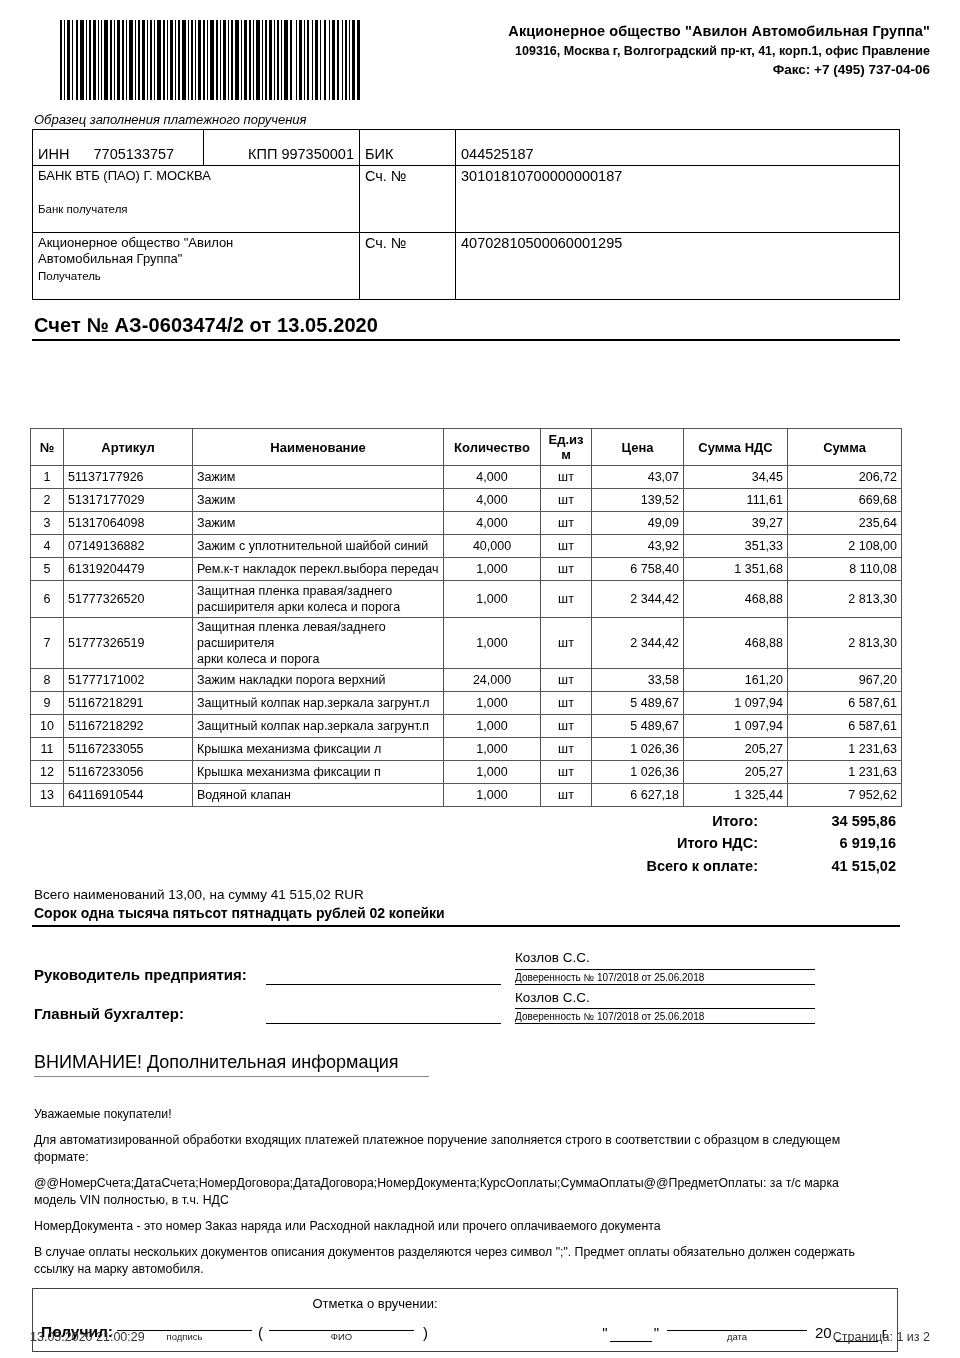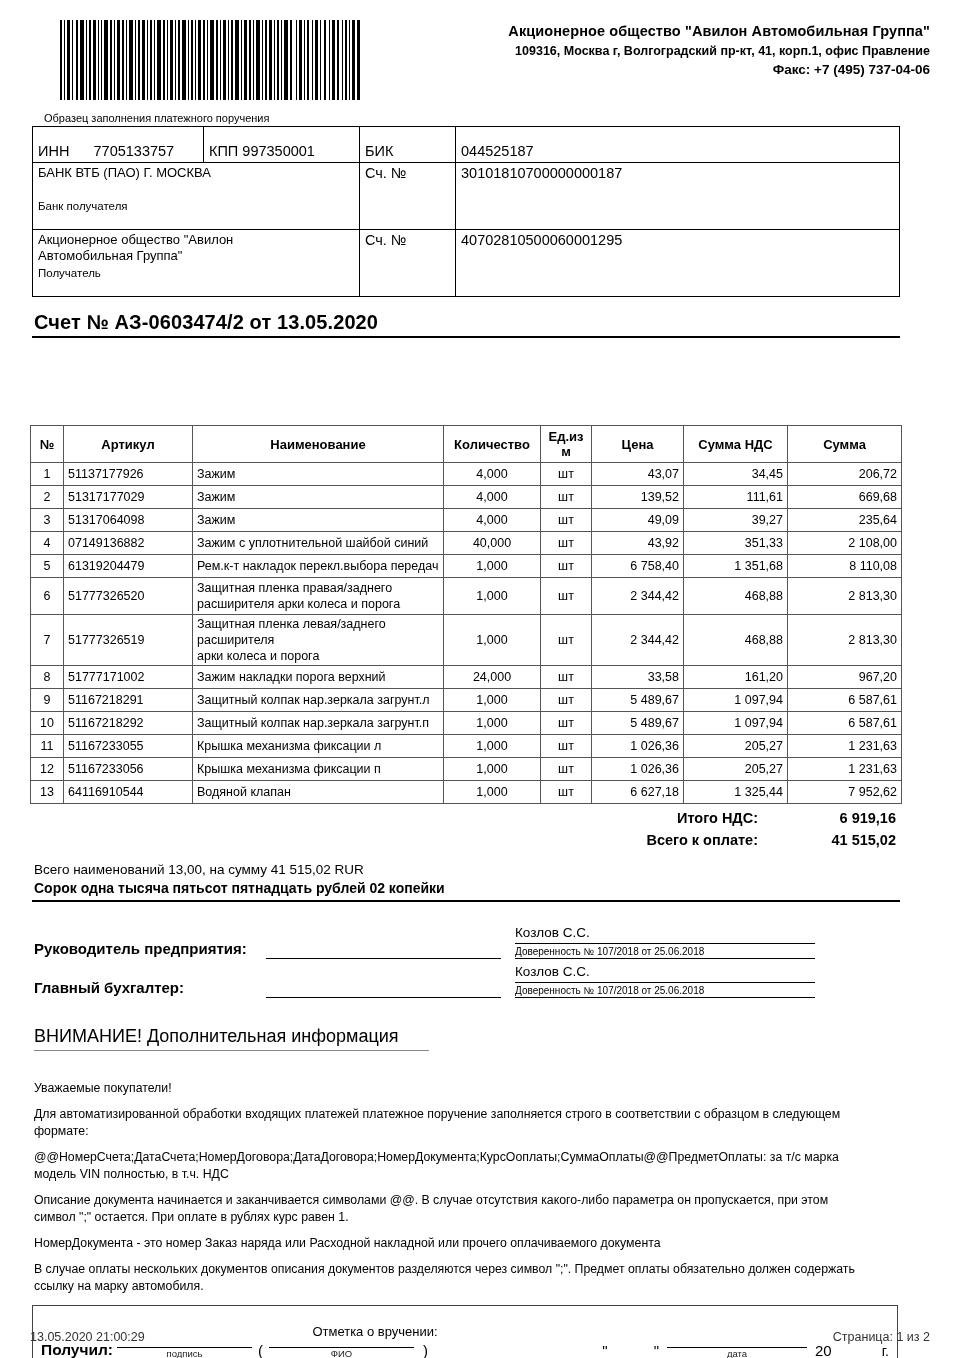--- a/index.html
+++ b/index.html
@@ -55,38 +55,39 @@
     line-height: 1.5;
   }
   .company-phone, .company-fax {
     font-size: 13.5px;
     font-weight: bold;
     line-height: 1.45;
   }
 
   
   .sample-caption {
-    font-size: 11px;
-    margin: 12px 0 2px 44px;
+    font-size: 13px;
+    margin: 12px 0 2px 34px;
+    font-style: italic;
   }
   .bank-table {
     width: 868px;
     margin: 0 0 0 32px;
     border-collapse: collapse;
     table-layout: fixed;
   }
   .bank-table td {
     border: 1px solid #000;
     font-size: 14.5px;
     padding: 2px 5px;
     vertical-align: top;
   }
   .bank-table .r1 td { height: 19px; line-height: 19px; padding-top: 15px; padding-bottom: 1px;}
   .inn-cell { width: 160px; }
-  .kpp-cell { width: 145px; }
+  .kpp-cell { width: 145px; text-align: right; }
   .bik-cell { width: 85px; }
   .num-cell  { }
   .tall { height: 62px; position: relative; }
   .tall .big { font-size: 13px; line-height: 1.25; }
   .tall .small {
     font-size: 11.5px;
     position: absolute;
     left: 5px;
     bottom: 17px;
   }
@@ -222,21 +223,21 @@
   .mark-box {
     margin: 10px 0 0 32px;
     width: 866px;
     height: 64px;
     border: 1px solid #444;
     box-sizing: border-box;
     position: relative;
   }
   .mark-title {
     position: absolute;
-    top: 18px;
+    top: 7px;
     left: 0; right: 0;
     text-align: center;
     font-size: 13px;
     padding-right: 180px;
   }
   .mark-row {
     position: absolute;
     top: 25px;
     left: 8px;
     right: 8px;
@@ -587,20 +588,24 @@
             <td class="c-vat">1 325,44</td>
             <td class="c-sum">7 952,62</td>
           </tr>
         </tbody>
     </table>
   </div>
 
   
   <div class="totals" id="totals-block">
       <div class="totals-row">
+        <div class="totals-label">Итого:</div>
+        <div class="totals-value">34 595,86</div>
+      </div>
+      <div class="totals-row">
         <div class="totals-label">Итого НДС:</div>
         <div class="totals-value">6 919,16</div>
       </div>
       <div class="totals-row">
         <div class="totals-label">Всего к оплате:</div>
         <div class="totals-value">41 515,02</div>
       </div>
     </div>
 
   
@@ -627,21 +632,20 @@
         </div>
       </div>
     </div>
 
   
   <div class="attention">ВНИМАНИЕ! Дополнительная информация</div>
   <div class="note-block" id="note-block">
       <p>Уважаемые покупатели!</p>
       <p>Для автоматизированной обработки входящих платежей платежное поручение заполняется строго в соответствии с образцом в следующем формате:</p>
       <p>@@НомерСчета;ДатаСчета;НомерДоговора;ДатаДоговора;НомерДокумента;КурсОоплаты;СуммаОплаты@@ПредметОплаты: за т/с марка модель  VIN полностью, в т.ч. НДС</p>
-      <p>Описание документа начинается и заканчивается символами @@. В случае отсутствия какого-либо параметра он пропускается, при этом символ ";" остается. При оплате в рублях курс равен 1.</p>
       <p>НомерДокумента -          это номер Заказ наряда или Расходной накладной или прочего оплачиваемого документа</p>
       <p>В случае оплаты нескольких документов описания документов разделяются через символ ";". Предмет оплаты обязательно должен содержать  ссылку на марку автомобиля.</p>
     </div>
 
   
   <div class="mark-box">
     <div class="mark-title">Отметка о вручении:</div>
     <div class="mark-row">
       <span class="got-label">Получил:</span>
       <span class="u-wrap">

